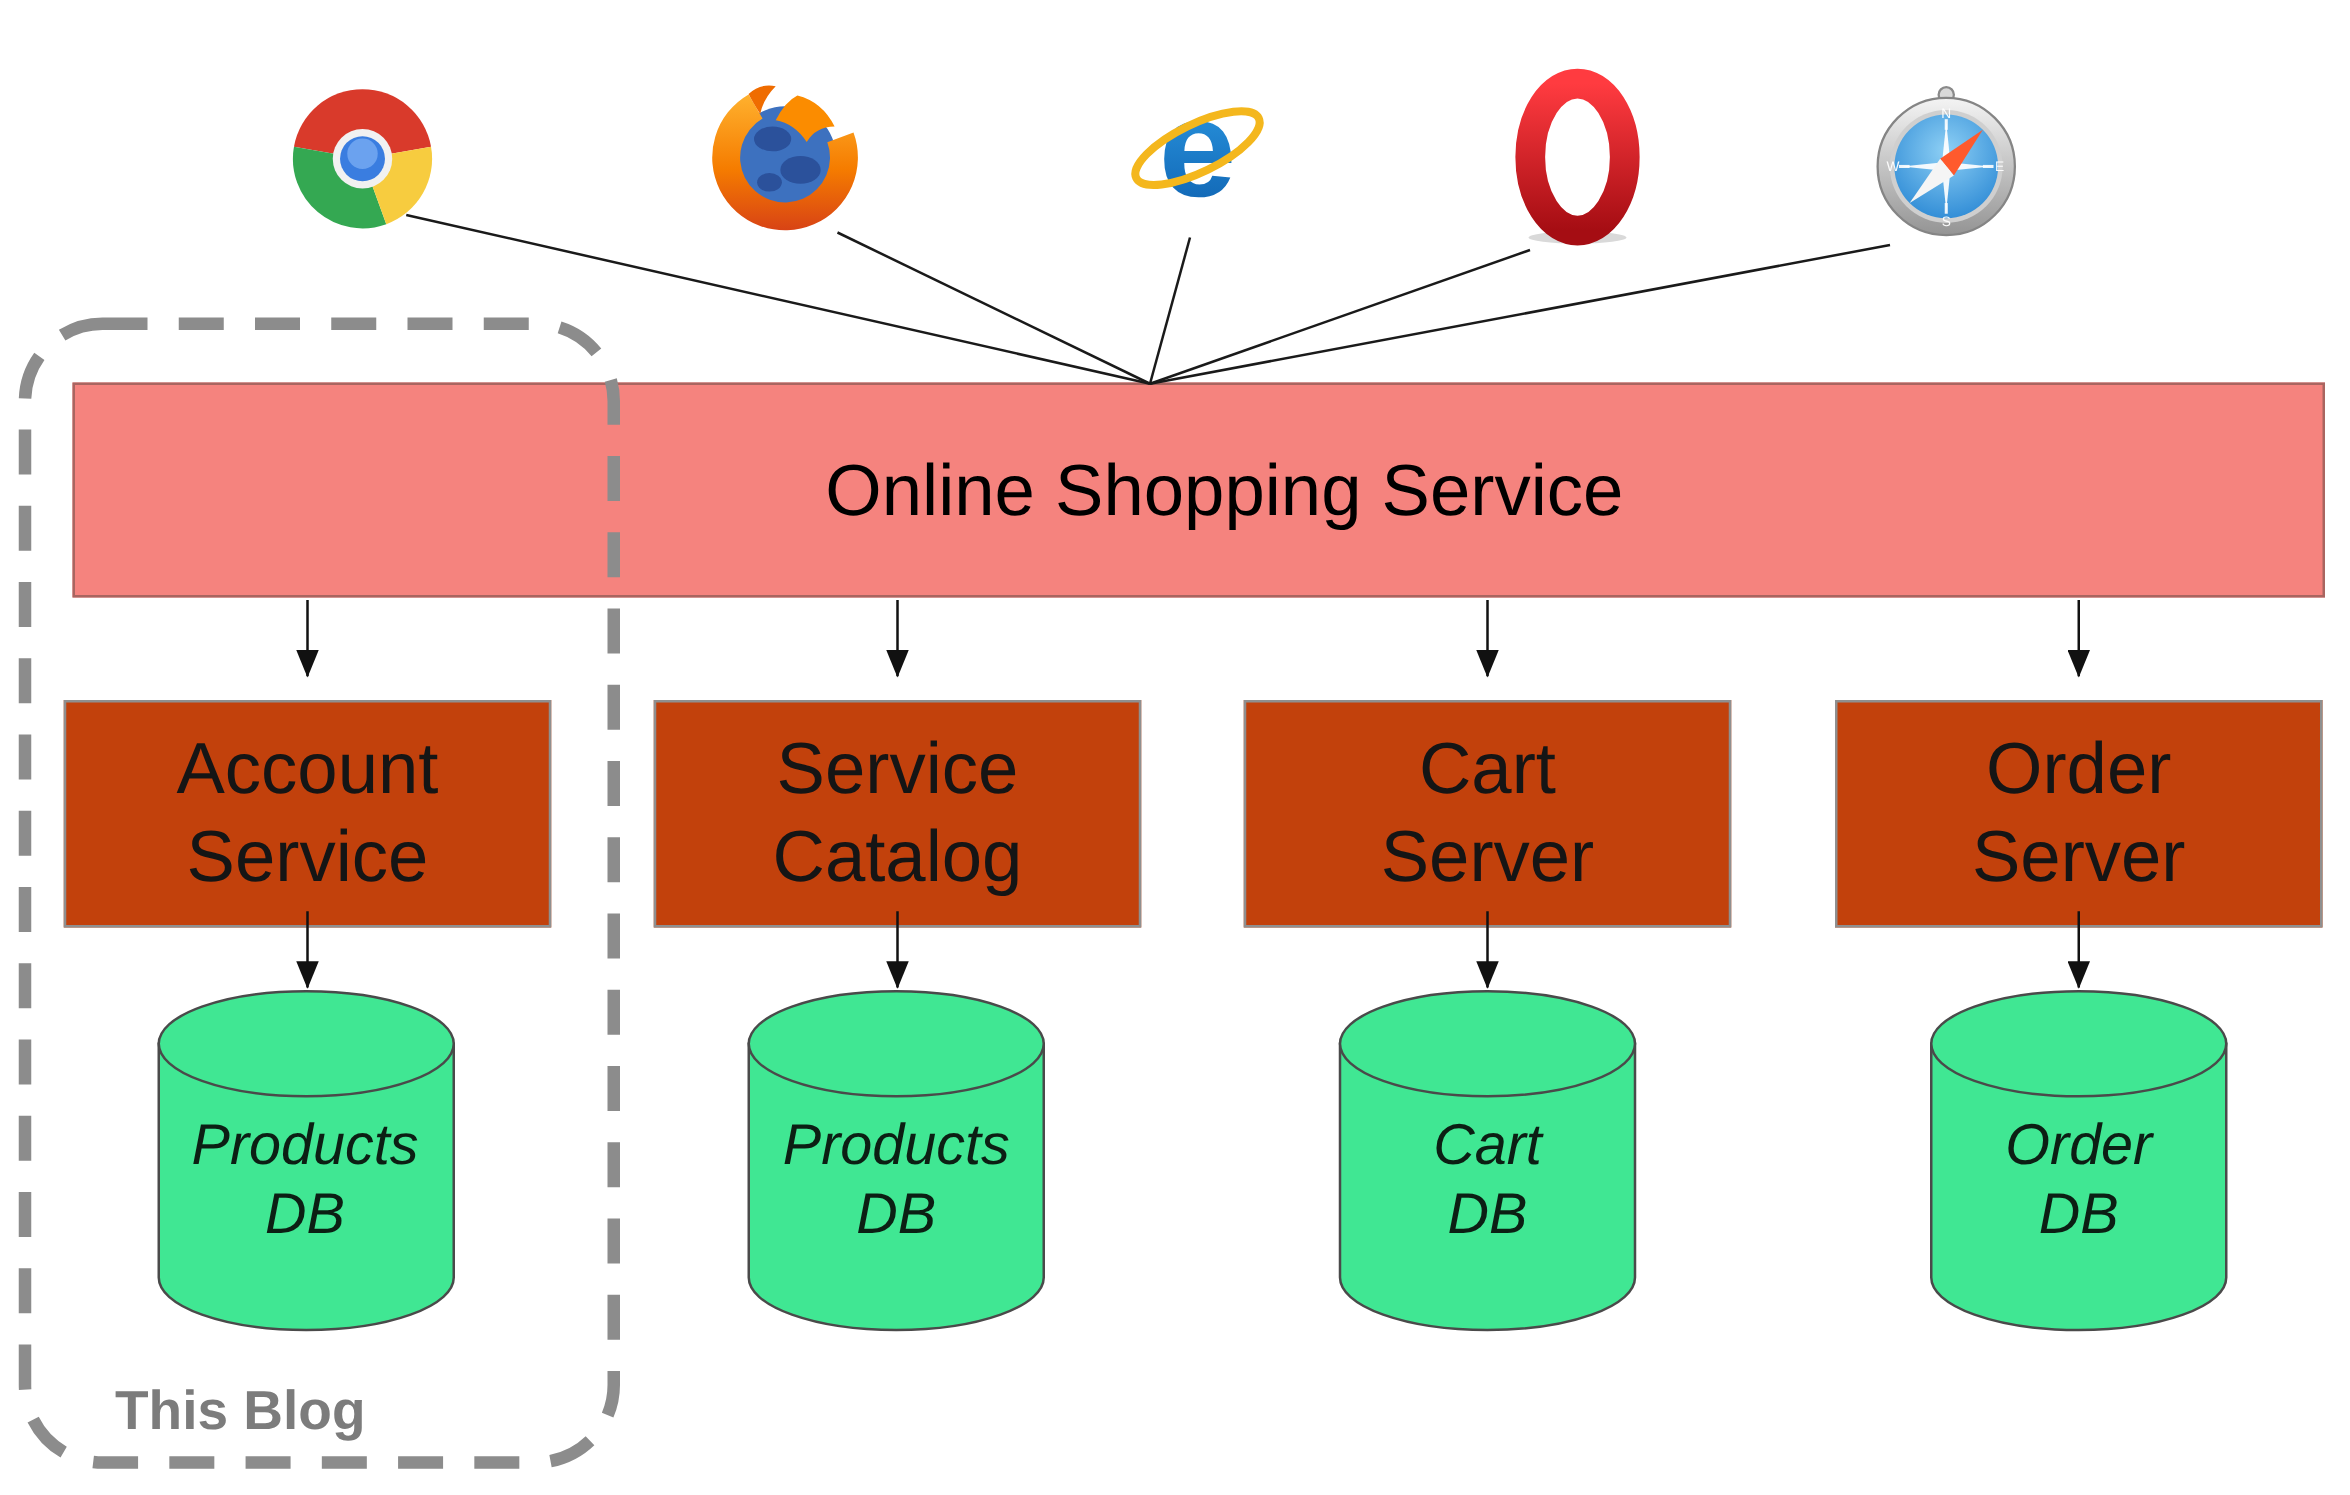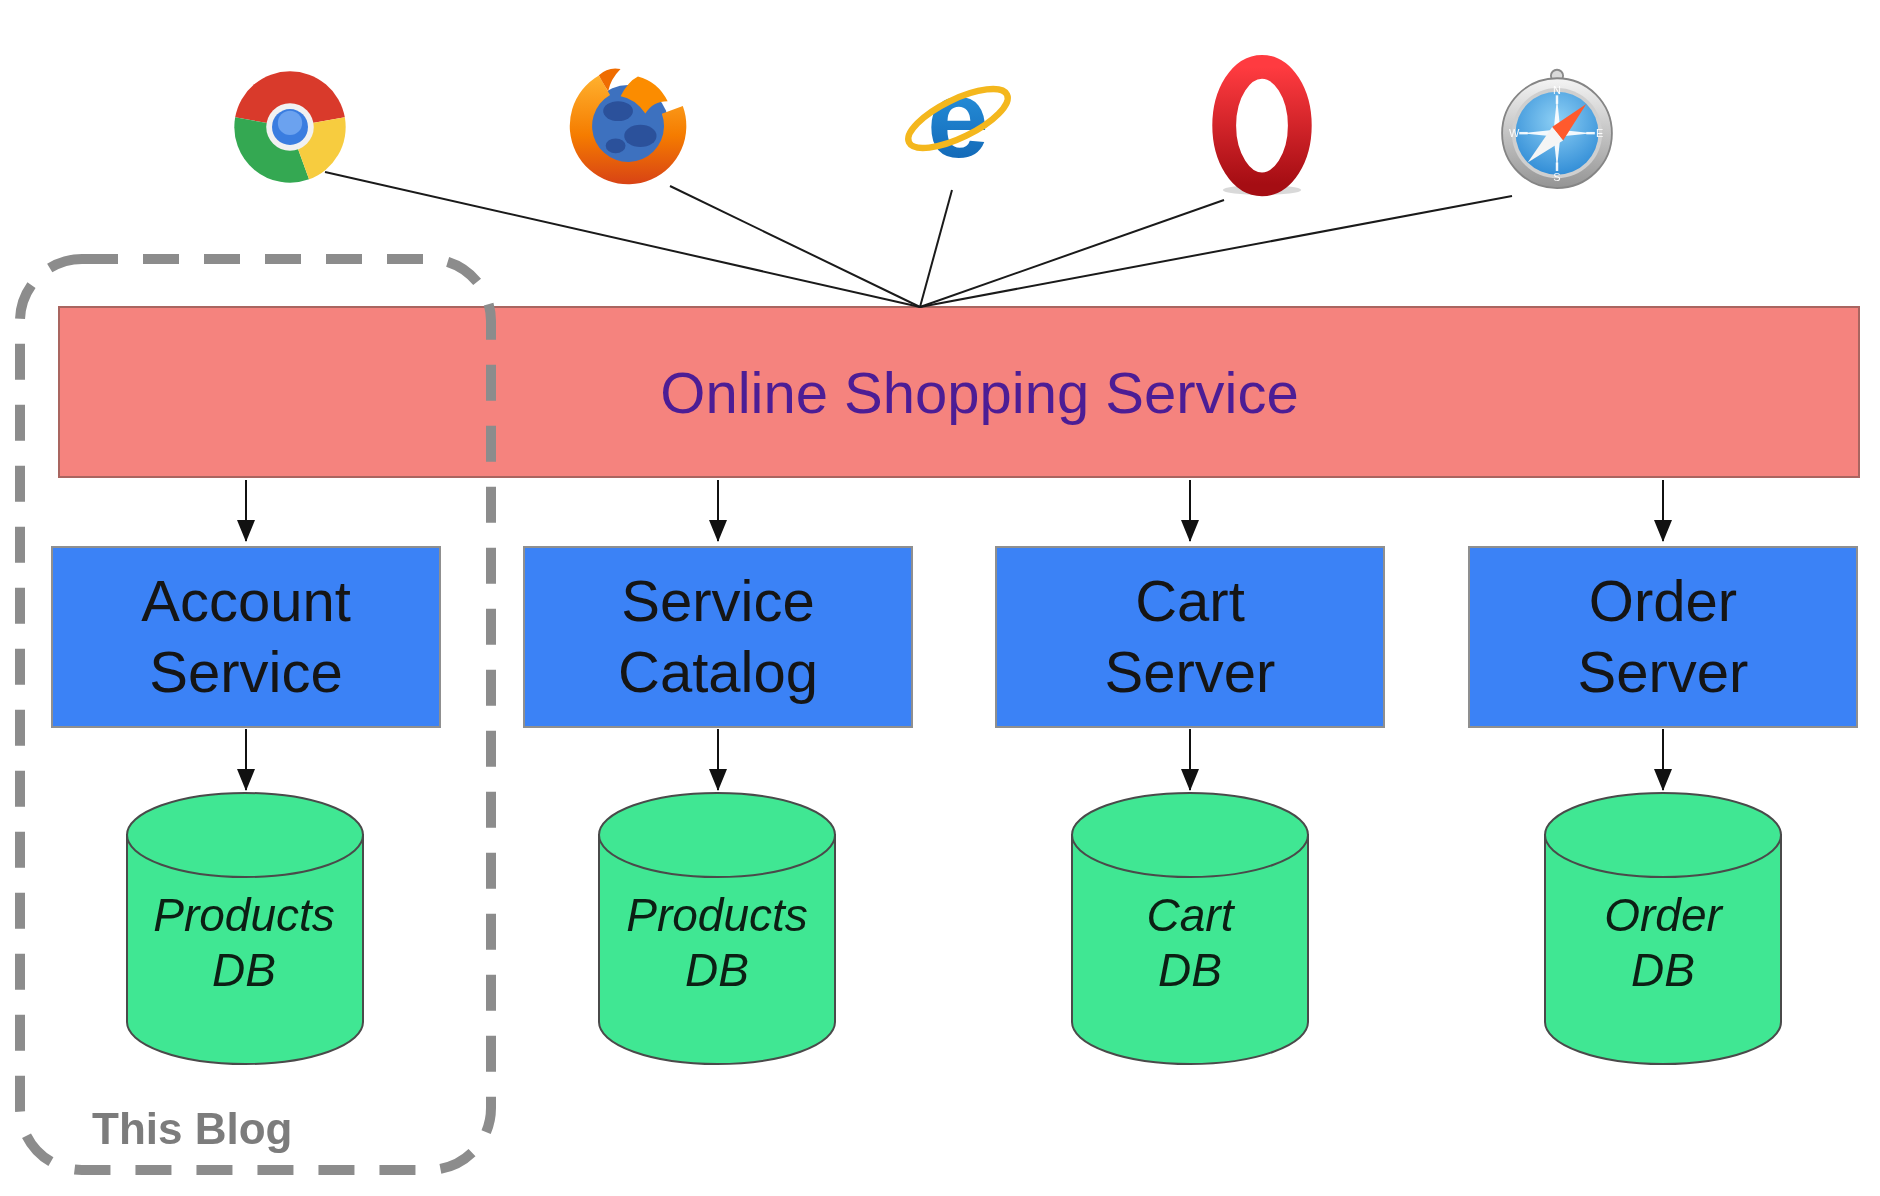--- a/index.html
+++ b/index.html
@@ -7,24 +7,24 @@
     position:relative;width:1880px;height:1196px;background:#ffffff;overflow:hidden;
     font-family:"Liberation Sans",sans-serif;color:#141414;
   }
   .icon{position:absolute;}
   #overlay{position:absolute;left:0;top:0;width:1880px;height:1196px;z-index:2;pointer-events:none;}
   .service-bar{
     position:absolute;left:58px;top:306px;width:1798px;height:168px;
     background:#f5837e;border:2px solid #a96560;z-index:1;
     display:flex;align-items:center;justify-content:center;
   }
-  .service-bar-label{font-size:58px;color:#4c1d95;white-space:nowrap;margin-left:41px;}
+  .service-bar-label{font-size:58px;color:#000000;white-space:nowrap;margin-left:41px;}
   .service-box{
-    position:absolute;top:546px;width:386px;height:178px;
-    background:#3b82f6;border:2px solid #8f8f8f;z-index:1;
+    position:absolute;top:560px;width:386px;height:178px;
+    background:#c2410c;border:2px solid #8f8f8f;z-index:1;
     display:flex;align-items:center;justify-content:center;text-align:center;
   }
   .service-box-label{font-size:58px;line-height:1.22;color:#151515;white-space:pre-line;}
   .db-label{
     position:absolute;top:888px;width:320px;z-index:3;
     font-size:46px;font-style:italic;line-height:1.2;color:#0c1f14;
     text-align:center;white-space:pre-line;
   }
   .scope-label{
     position:absolute;left:92px;top:1104px;width:310px;z-index:3;

